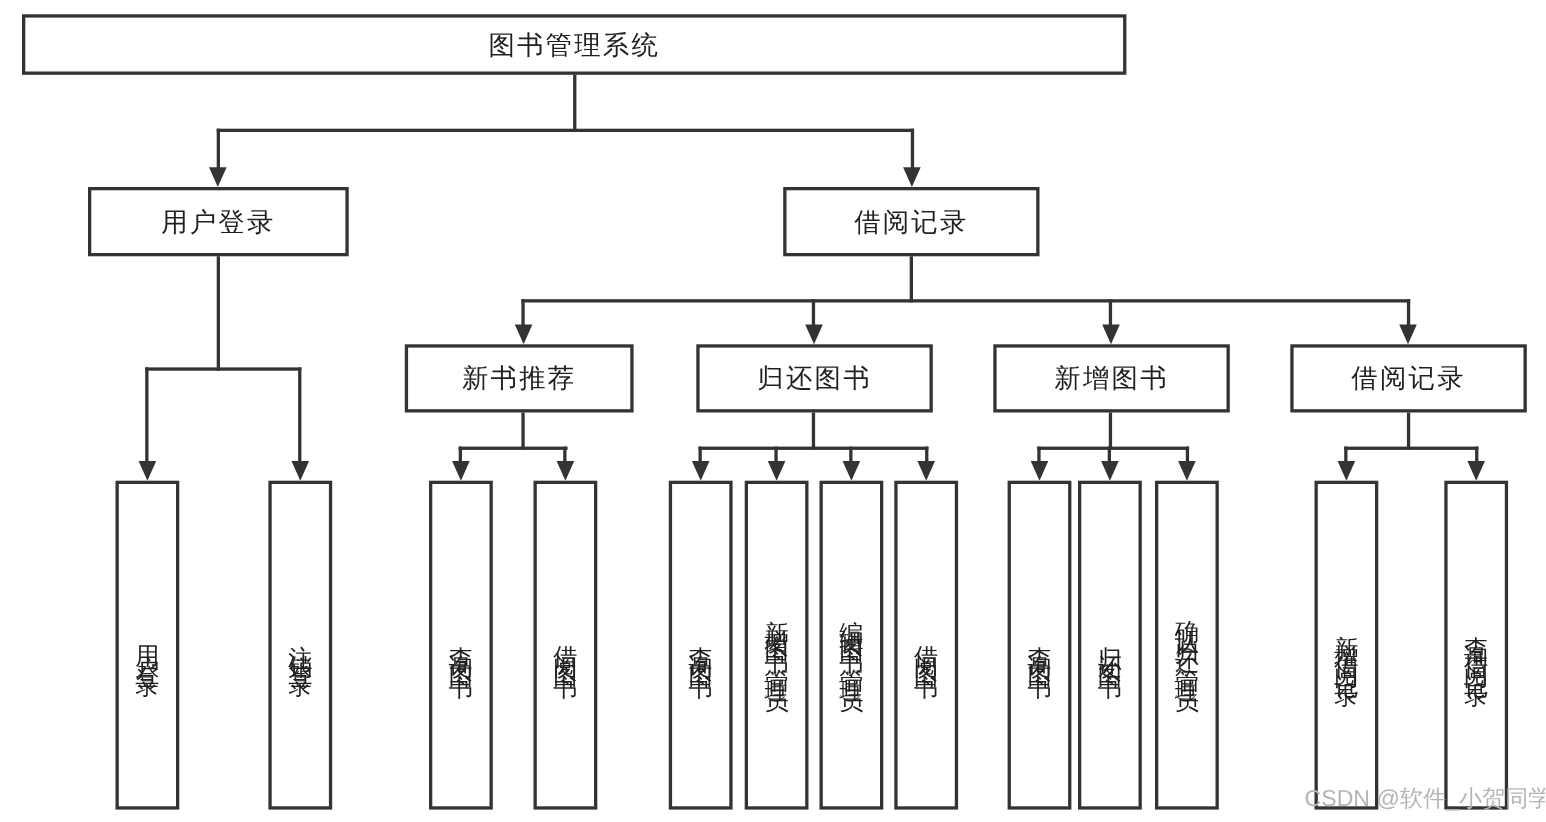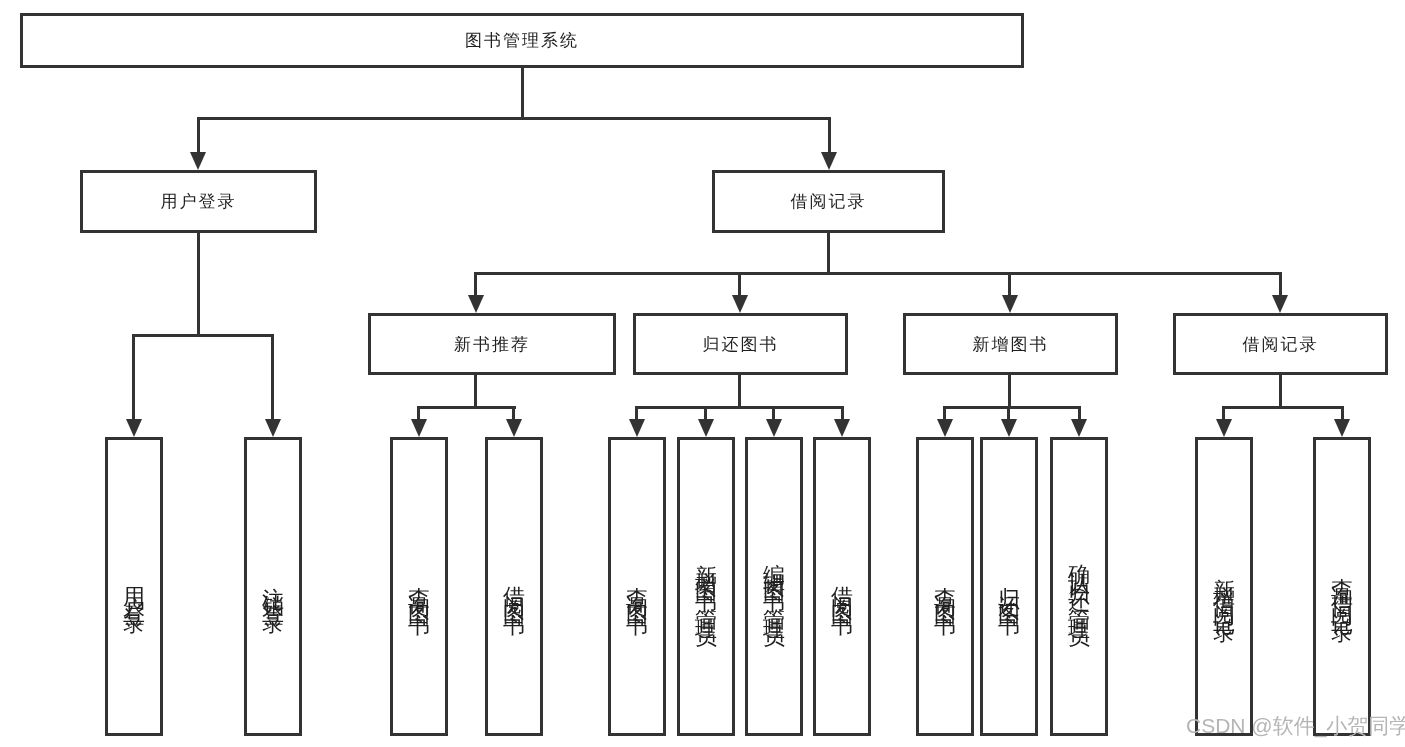--- a/index.html
+++ b/index.html
@@ -14,21 +14,21 @@
 
   .box{
     position:absolute;
     box-sizing:border-box;
     border:3px solid var(--line);
     background:var(--bg);
     display:flex;
     align-items:center;
     justify-content:center;
   }
-  .hbox{font-size:17px;letter-spacing:2px;}
+  .hbox{font-size:24px;letter-spacing:2px;}
   .vbox{font-size:22px;}
   .vbox .vtext{
     writing-mode:vertical-rl;
     letter-spacing:9px;
     line-height:1;
     white-space:nowrap;
   }
   .hline{position:absolute;height:3px;background:var(--line);}
   .vline{position:absolute;width:3px;background:var(--line);}
   .arrow{
@@ -80,21 +80,21 @@
   <div class="hline" style="left:474px;top:272px;width:808px;"></div>
   <div class="vline" style="left:474px;top:272px;height:26px;"></div>
   <div class="vline" style="left:738px;top:272px;height:26px;"></div>
   <div class="vline" style="left:1008px;top:272px;height:26px;"></div>
   <div class="vline" style="left:1279px;top:272px;height:26px;"></div>
   <div class="arrow" style="left:468px;top:295px;"></div>
   <div class="arrow" style="left:732px;top:295px;"></div>
   <div class="arrow" style="left:1002px;top:295px;"></div>
   <div class="arrow" style="left:1272px;top:295px;"></div>
 
-  <div class="box hbox" style="left:368px;top:313px;width:248px;height:62px;">
+  <div class="box hbox" style="left:368px;top:313px;width:208px;height:62px;">
     <span>新书推荐</span>
   </div>
   <div class="box hbox" style="left:633px;top:313px;width:215px;height:62px;">
     <span>归还图书</span>
   </div>
   <div class="box hbox" style="left:903px;top:313px;width:215px;height:62px;">
     <span>新增图书</span>
   </div>
   <div class="box hbox" style="left:1173px;top:313px;width:215px;height:62px;">
     <span>借阅记录</span>

